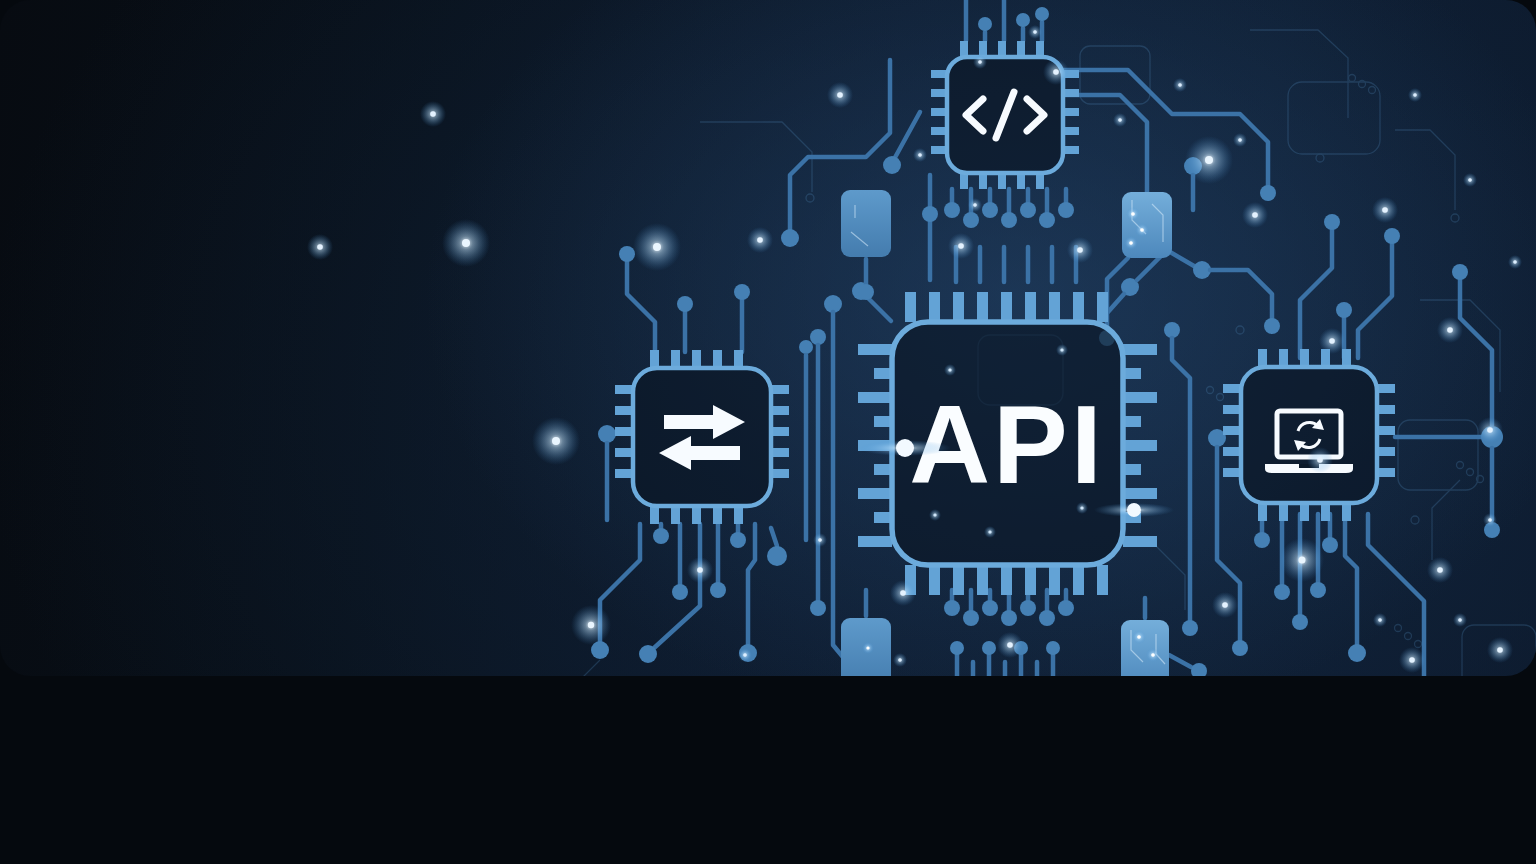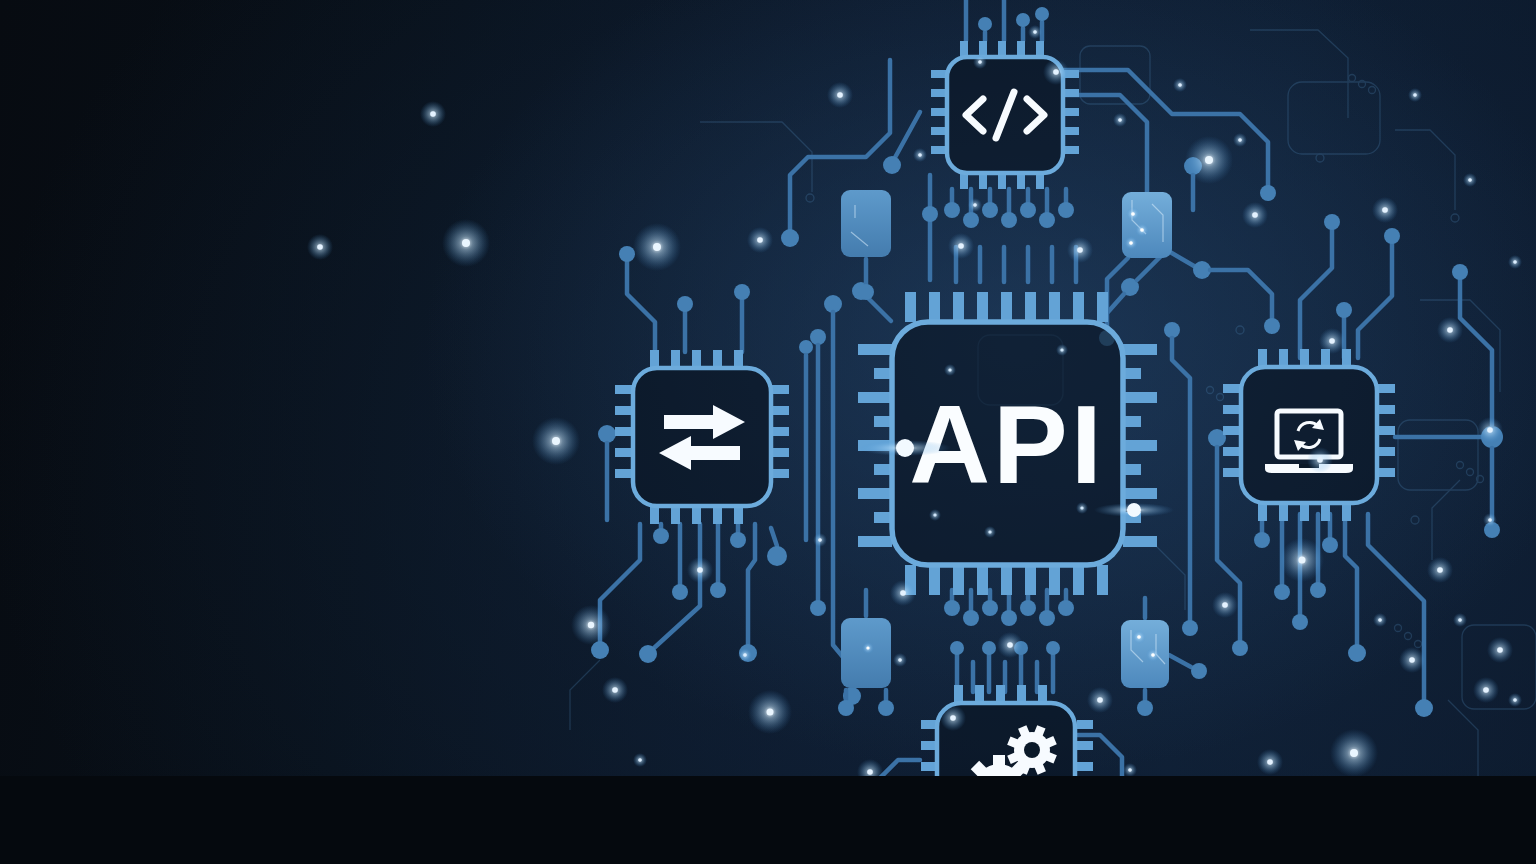--- a/index.html
+++ b/index.html
@@ -1,22 +1,23 @@
 <!DOCTYPE html>
 <html><head>
 <meta charset="utf-8">
 <style>
   html,body{margin:0;padding:0;background:#05090e;}
   #stage{
-    position:relative;width:1536px;height:776px;overflow:hidden;
+    position:relative;width:1536px;height:676px;overflow:hidden;
     font-family:"Liberation Sans","DejaVu Sans",sans-serif;
     background:
       radial-gradient(950px 700px at 66% 44%, rgba(40,76,116,.48), rgba(40,76,116,0) 62%),
       radial-gradient(1500px 1100px at 72% 58%, rgba(18,37,62,.9), rgba(18,37,62,0) 75%),
       linear-gradient(100deg,#070b11 0%,#081019 28%,#0b1626 55%,#0c1a2c 78%,#0a1525 100%);
+    border-radius: 30px;
   }
   svg{position:absolute;left:0;top:0;}
   .trace{stroke:#3b72a6;stroke-width:4.5;fill:none;stroke-linecap:round;stroke-linejoin:round;}
   .pad{fill:#4580b4;}
   .pin{stroke:#63a3d6;}
   .chipframe{fill:rgba(10,21,36,.62);stroke:#6cabdc;}
   .faint{stroke:#5b9bd0;fill:none;stroke-width:1.3;}
   .ink{fill:#f7fbff;}
   .inkline{stroke:#f7fbff;fill:none;}
 </style>

